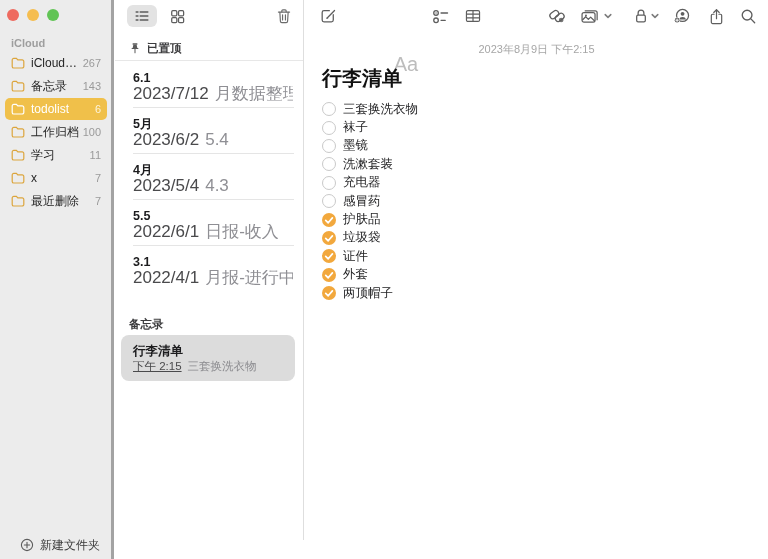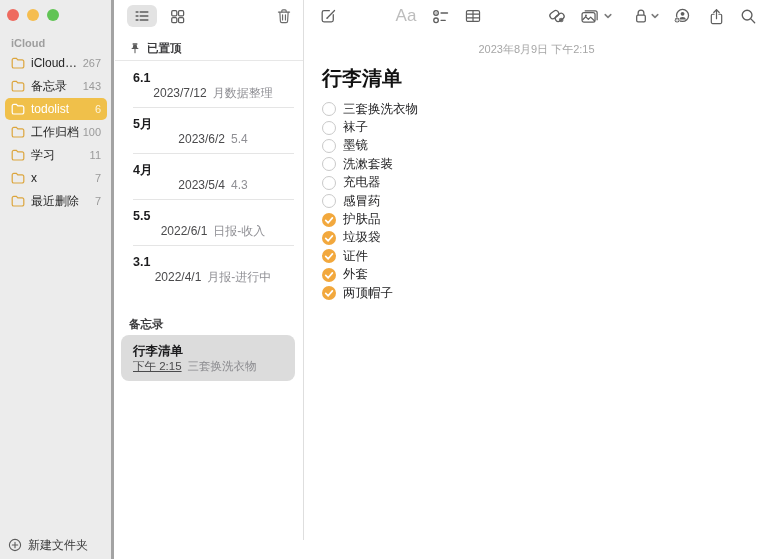--- a/index.html
+++ b/index.html
@@ -30,21 +30,21 @@
   }
   .sb-item .fold { width:14px; height:12px; margin-right:6px; flex:0 0 auto; color:#dca53c; }
   .sb-item .lbl { flex:1 1 auto; white-space:nowrap; overflow:hidden; }
   .sb-item .cnt { font-size:11px; color:#9a9a9a; }
   .sb-item.selected { background:#f0c04a; color:#fff; font-weight:400; }
   .sb-item.selected .fold { color:#fff; }
   .sb-item.selected .cnt { color:#fdf3da; }
 
   .sb-bottom {
     position:absolute; bottom:0; left:0; right:0; height:28px;
-    display:flex; align-items:center; padding-left:8px; gap:6px;
+    display:flex; align-items:center; padding-left:20px; gap:6px;
     font-size:12px; color:#3a3a3a;
   }
   .sb-bottom .plus-ic { width:14px; height:14px; color:#5c5c5c; }
 
   
   .listcol {
     position:absolute; top:0; left:115px; width:189px; height:540px;
     background:#fff; border-right:1px solid #dedede;
   }
   .list-toolbar { position:absolute; top:0; left:0; right:0; height:32px; }
@@ -62,21 +62,21 @@
     padding:0 0 0 14px; font-size:11.5px; font-weight:600; color:#3c3c3e; height:16px;
   }
   .hdr-pinned { position:absolute; top:40px; left:0; right:0; }
   .hdr-divider { position:absolute; top:60px; left:0; right:0; height:1px; background:#e7e7e7; }
   .pin-ic { width:12px; height:12px; color:#5a5a5a; }
 
   .pinned-items { position:absolute; top:62px; left:0; right:0; }
   .note-item { padding:8px 10px 7px 18px; position:relative; }
   .note-item .nt { font-size:12.5px; font-weight:700; line-height:16px; color:#1c1c1e;
     white-space:nowrap; overflow:hidden; }
-  .note-item .ns { font-size:12px; line-height:15px; white-space:nowrap; overflow:hidden;text-align:center; }
+  .note-item .ns { font-size:17px; line-height:15px; white-space:nowrap; overflow:hidden; }
   .note-item .nd { color:#4a4a4c; }
   .note-item .np { color:#8f8f94; margin-left:6px; }
   .note-item .item-div { position:absolute; bottom:0; left:18px; right:9px; height:1px; background:#e5e5e5; }
   .note-item:last-child .item-div { display:none; }
 
   .hdr-notes { position:absolute; top:316px; left:0; right:0; }
   .note-card {
     position:absolute; top:335px; left:6px; right:8px; height:46px;
     border-radius:8px; padding:8px 10px 7px 12px;
   }
@@ -85,21 +85,21 @@
   .note-card .ns { font-size:11.5px; line-height:15px; }
   .note-card .nd { color:#4a4a4c;text-decoration:underline; }
   .note-card .np { color:#8c8c90; margin-left:6px; }
 
   
   .main { position:absolute; top:0; left:305px; right:0; height:559px; background:#fff; }
   .main-toolbar { position:absolute; top:0; left:0; right:0; height:31px; }
   .ticon { position:absolute; top:5px; width:22px; height:22px; color:#5e5e5e;
     display:flex; align-items:center; justify-content:center; }
   .ticon.disabled { color:#bdbdbd; }
-  .t-compose{ left:12px; } .t-format{ left:90px; font-size:17px; font-weight:500; }
+  .t-compose{ left:12px; } .t-format{ left:90px; font-size:20px; font-weight:500;margin-top:48px; }
   .t-check{ left:124px; } .t-table{ left:157px; }
   .t-link{ left:241px; } .t-media{ left:273px; } .t-chev1{ left:298px; top:9px; width:10px; height:14px; color:#7c7c7c; }
   .t-lock{ left:325px; } .t-chev2{ left:345px; top:9px; width:10px; height:14px; color:#7c7c7c; }
   .t-collab{ left:366px; } .t-share{ left:400px; } .t-search{ left:432px; }
 
   .note-body { position:absolute; top:0; left:0; right:0; }
   .timestamp { margin-top:42px; text-align:center; font-size:11px; color:#a6a6a6; }
   .note-title { margin:9px 0 0 17px; font-size:20px; line-height:24px; font-weight:700; color:#111; }
   .checklist { margin:10px 0 0 17px; }
   .chk-row { display:flex; align-items:center; height:18.4px; }

